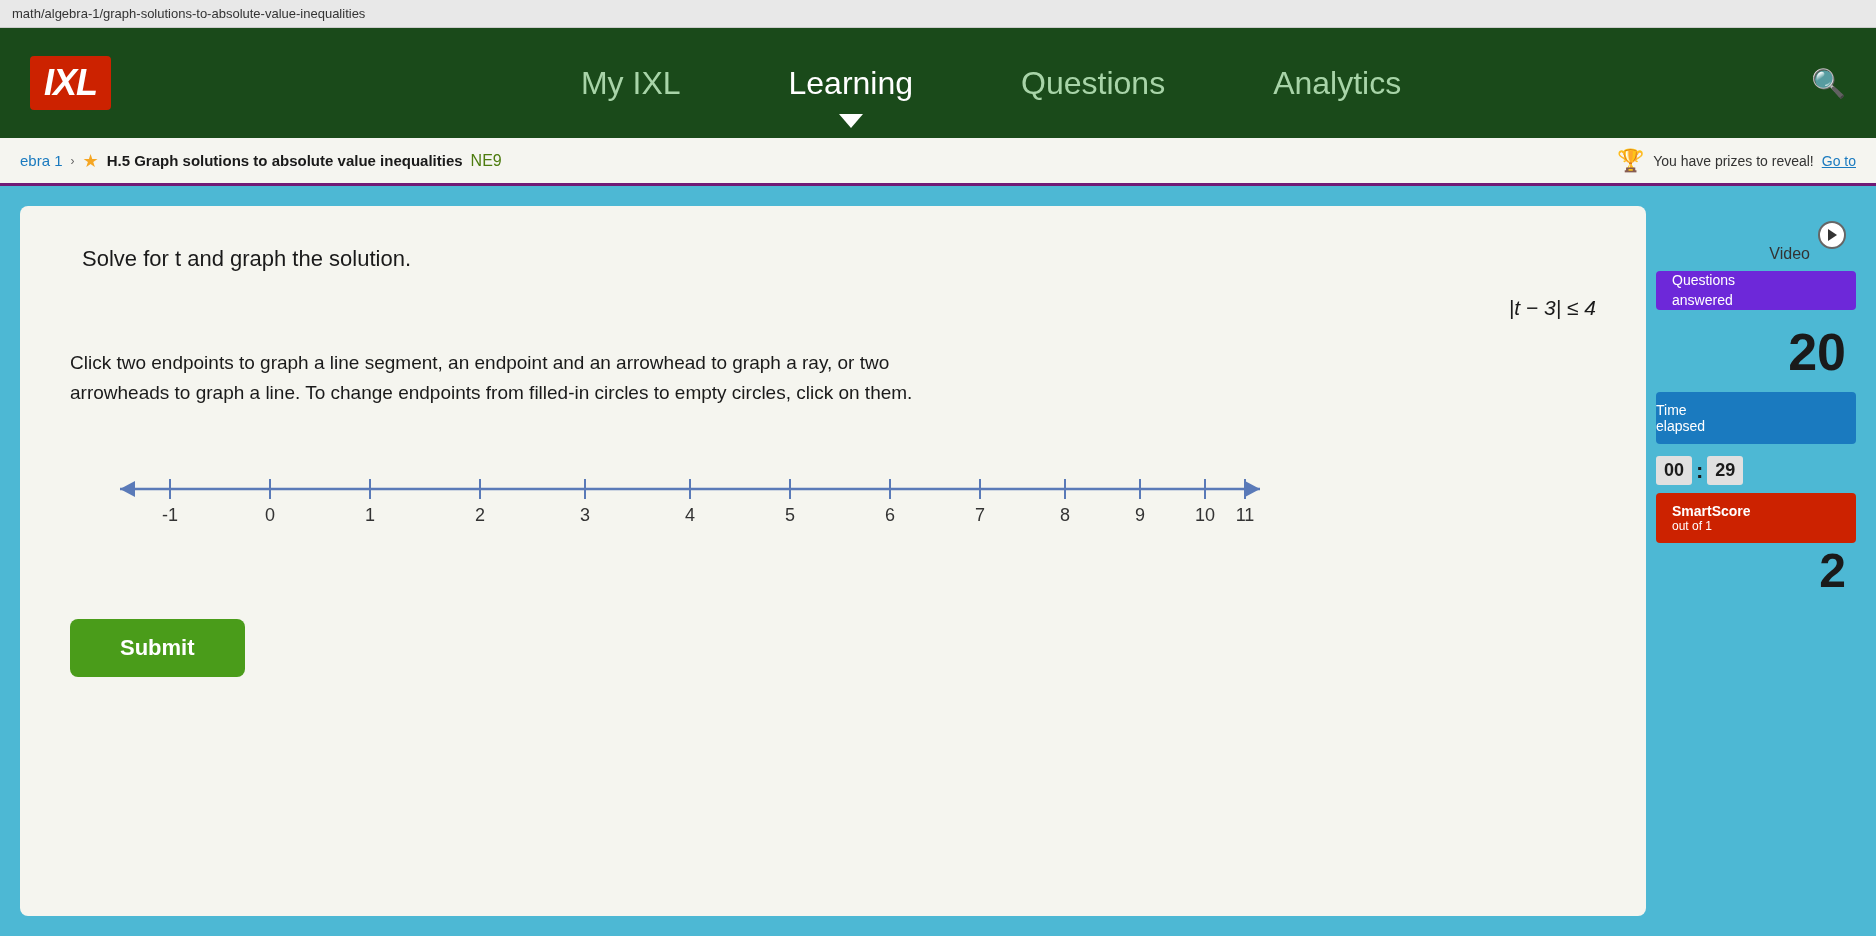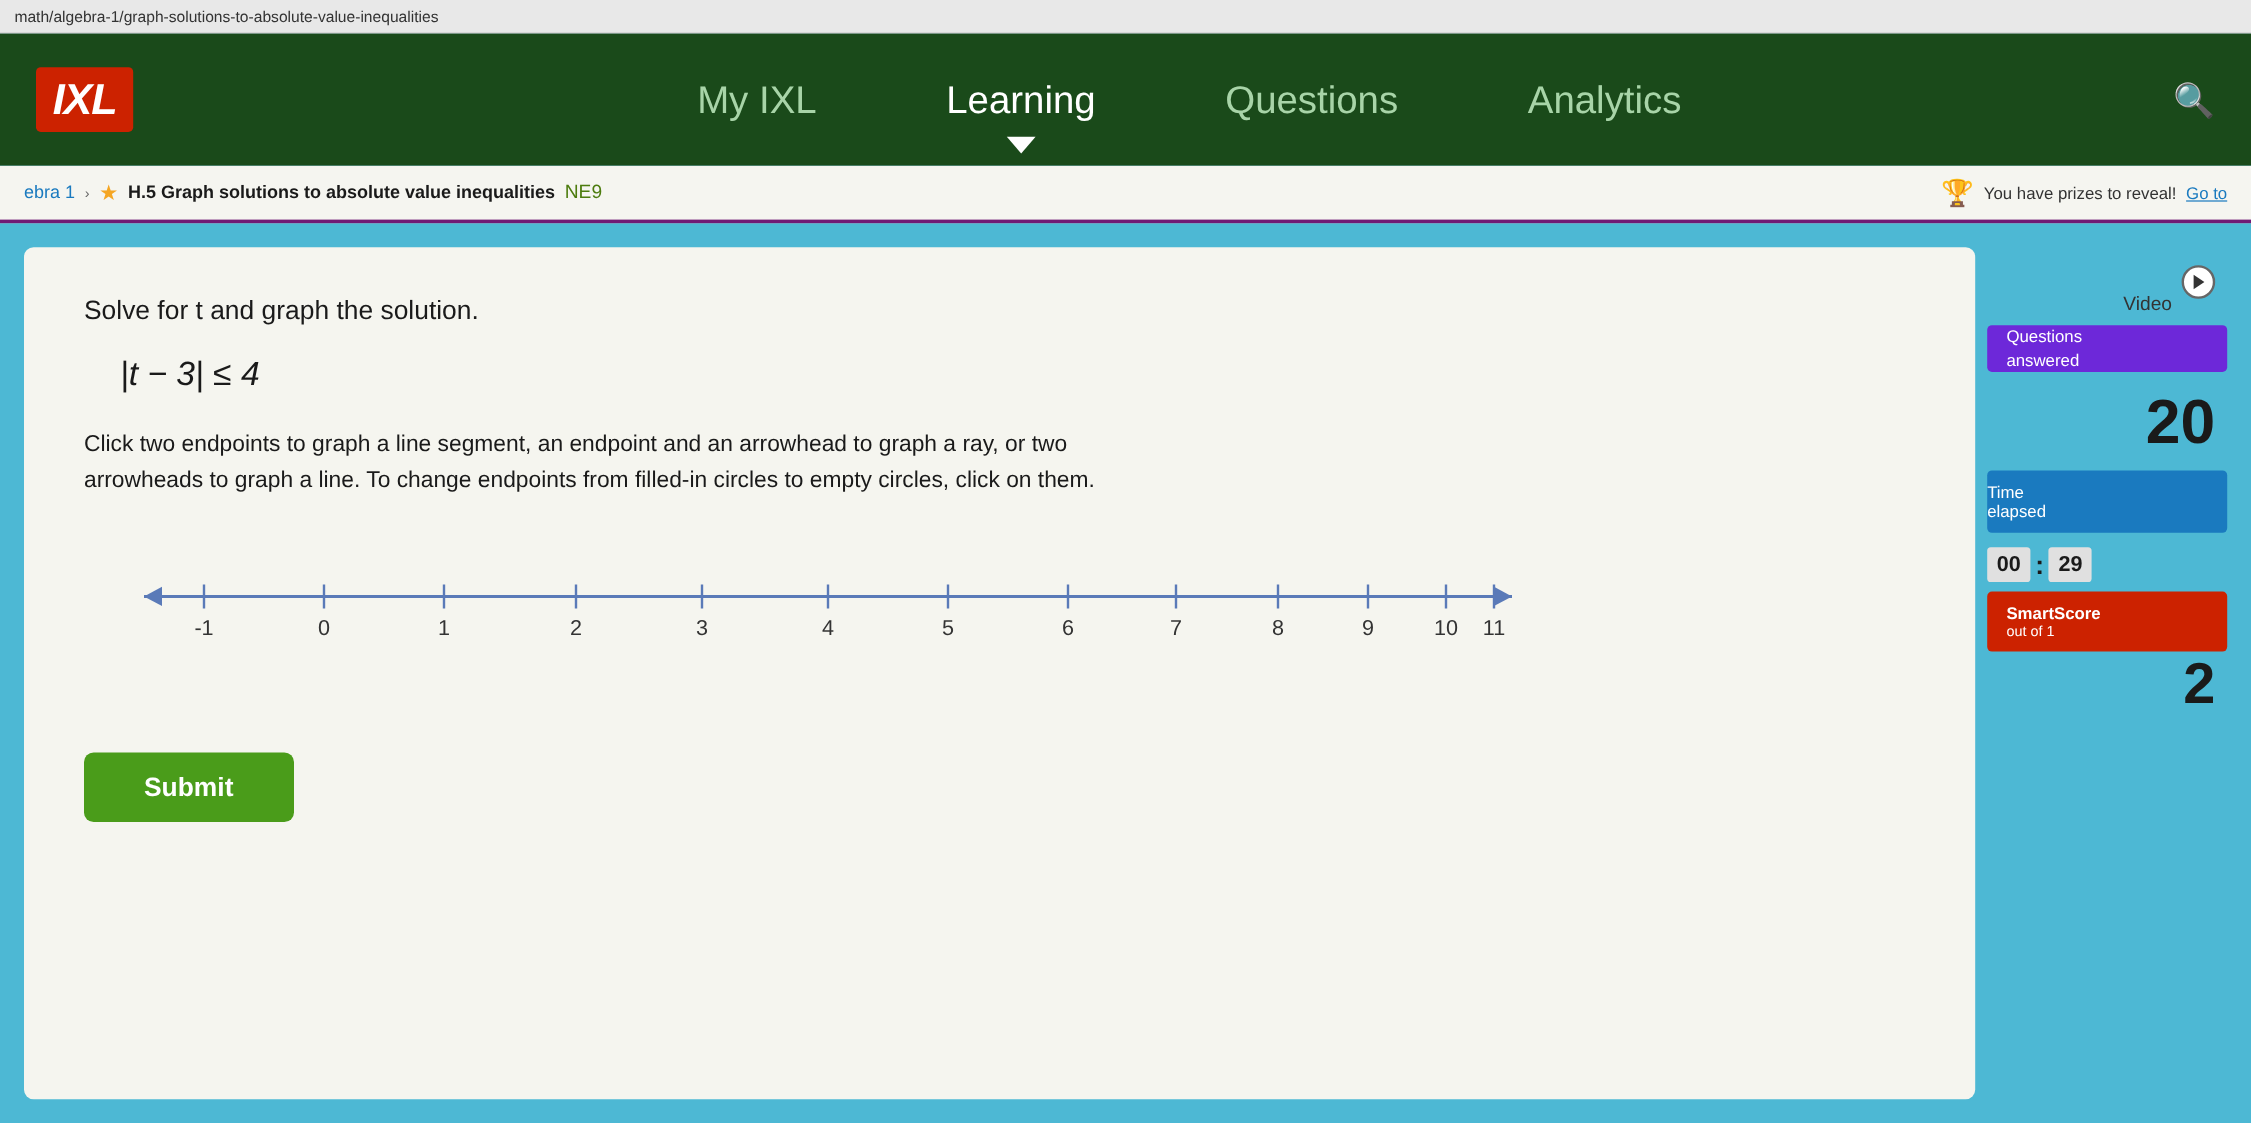--- a/index.html
+++ b/index.html
@@ -161,28 +161,30 @@
       border-radius: 8px;
       padding: 40px 50px;
       margin-right: 10px;
       position: relative;
     }
 
     .question-text {
       font-size: 22px;
       color: #1a1a1a;
       margin-bottom: 24px;
+      margin-left: 12px;
     }
 
     .math-expression {
-      font-size: 28px;
+      font-size: 21px;
       color: #1a1a1a;
       margin-bottom: 28px;
       margin-left: 30px;
       font-style: italic;
+      text-align: right;
     }
 
     .instruction-text {
       font-size: 19px;
       color: #1a1a1a;
       line-height: 1.6;
       margin-bottom: 50px;
       max-width: 900px;
     }
 

